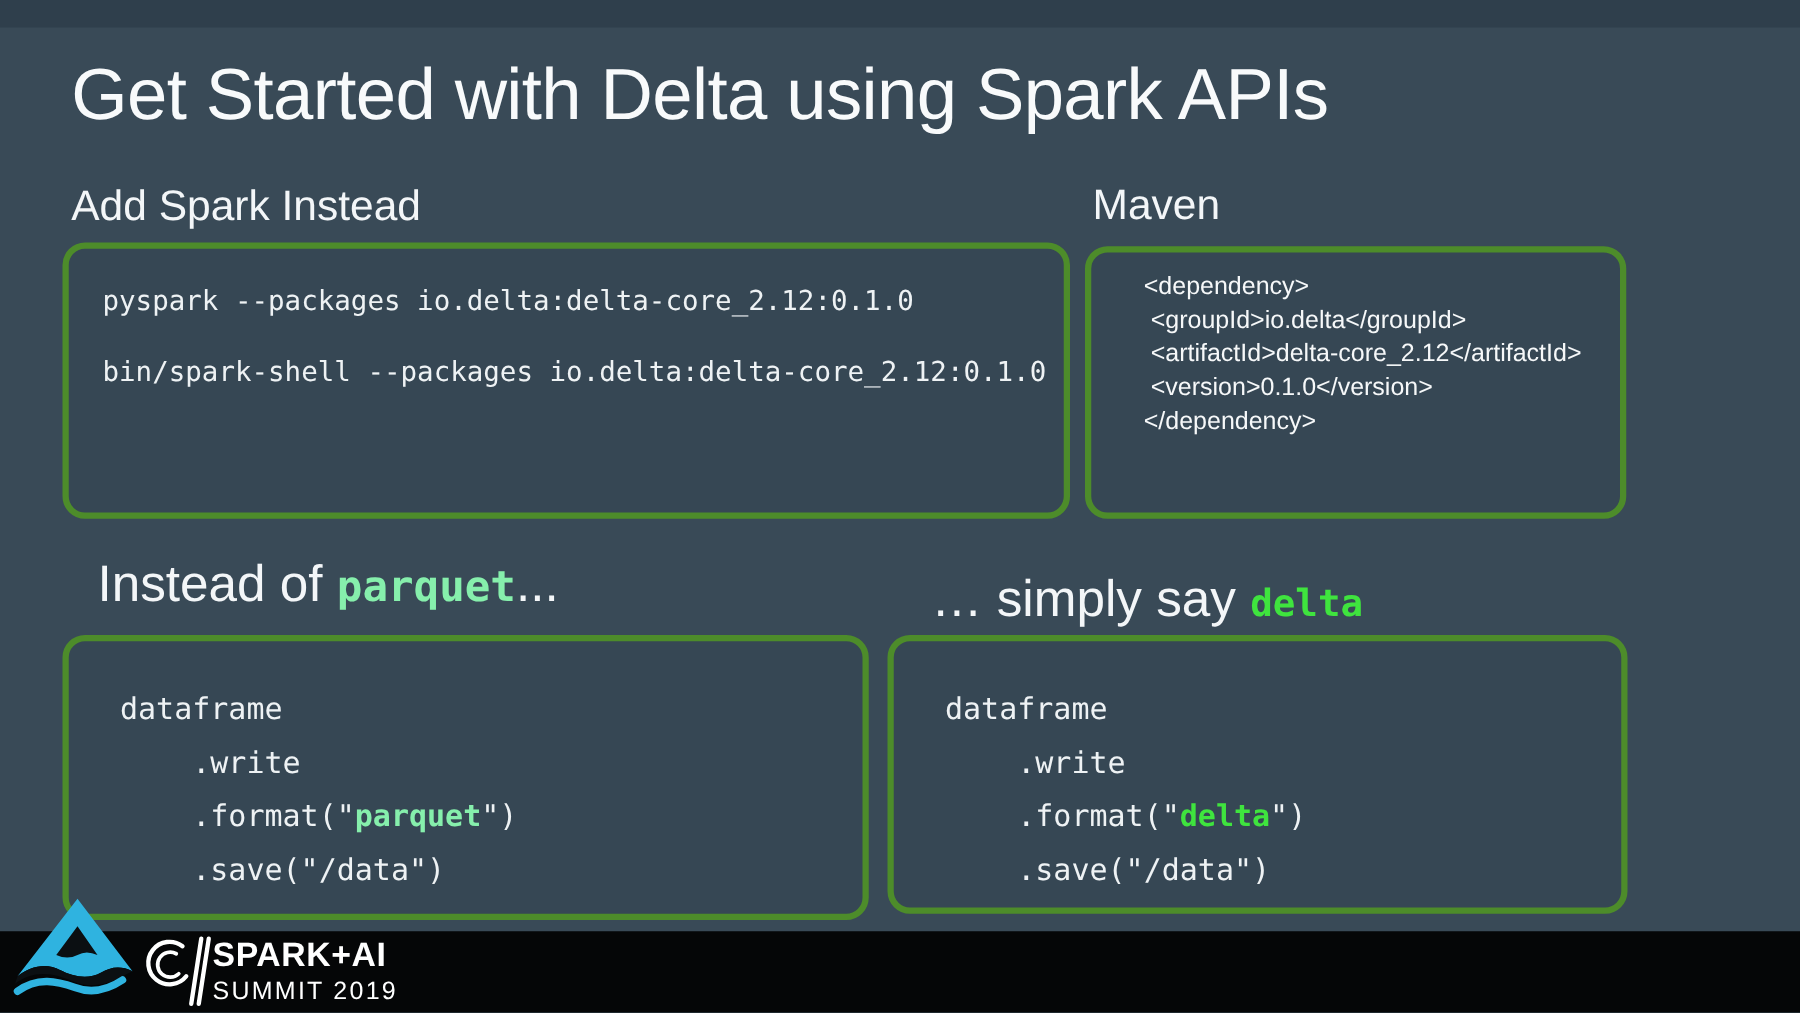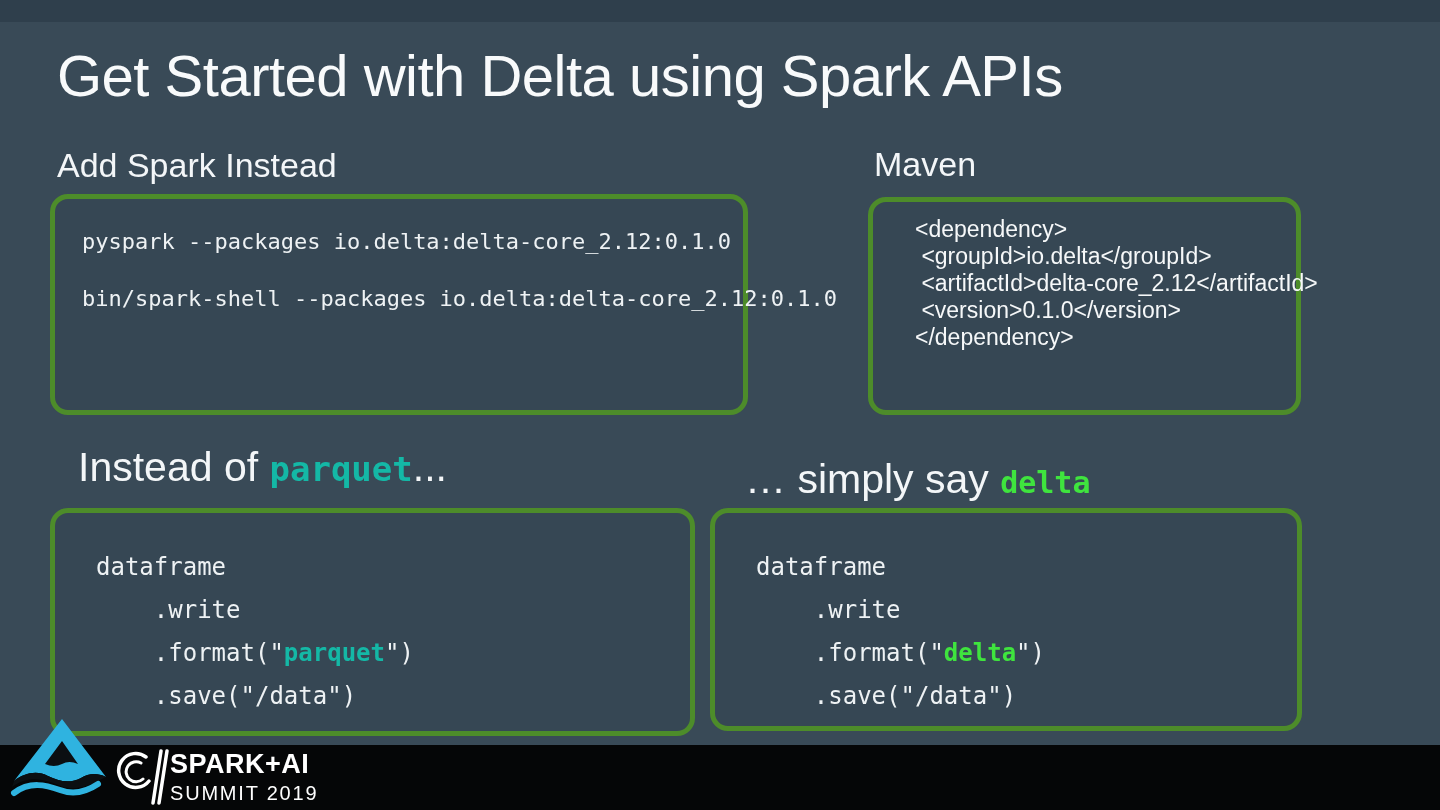--- a/index.html
+++ b/index.html
@@ -13,37 +13,37 @@
 
   .title { position:absolute; left:57px; top:42px; font-size:58px;
     color:#f8fafb; letter-spacing:-0.5px; white-space:nowrap; }
 
   .h-sub { position:absolute; font-size:34px; color:#f3f6f8; white-space:nowrap; }
   #h-add   { left:57px;  top:146px; }
   #h-maven { left:842px; top:145px;margin-left:32px; }
 
   .gbox { position:absolute; box-sizing:border-box;
     border:5px solid #4d8c2a; border-radius:18px; background:#364754; }
-  #box-spark   { left:50px;  top:194px; width:698px; height:221px; }
+  #box-spark   { left:50px;  top:194px; width:806px; height:221px; }
   #box-maven   { left:868px; top:197px; width:433px; height:218px; }
   #box-parquet { left:50px;  top:508px; width:645px; height:228px; }
   #box-delta   { left:710px; top:508px; width:592px; height:223px; }
 
   .code-sm { font-family:"DejaVu Sans Mono", monospace; font-size:22px;
     color:#eef2f4; padding:30px 0 0 27px; white-space:pre; }
   .code-sm .line + .line { margin-top:32px; }
 
-  .code-maven { font-family:"Liberation Sans", sans-serif; font-size:23px;
+  .code-maven { font-family:"Liberation Sans", sans-serif; font-size:20px;
     line-height:27px; color:#f6f8f9; padding:14px 0 0 42px; white-space:pre; }
 
   .code-lg { margin:17px; font-family:"DejaVu Sans Mono", monospace;
     font-size:24px; line-height:43px; color:#eef2f4;
     padding:16px 0 0 24px; white-space:pre; }
 
-  .kw-orange { color:#14b8a6; font-weight:bold; }
+  .kw-orange { color:#86efac; font-weight:bold; }
   .kw-green  { color:#3fe43e; font-weight:bold; }
 
   .h2 { position:absolute; font-size:41px; color:#f3f6f8; white-space:nowrap; }
   #h2-parquet { left:78px;  top:444px; }
   #h2-delta   { left:745px; top:456px; }
   .h2 .kw-mono { font-family:"DejaVu Sans Mono", monospace; font-weight:bold; }
   #h2-parquet .kw-mono { font-size:34px; }
   #h2-delta   .kw-mono { font-size:30px; }
 
   .footer { position:absolute; left:0; top:745px; width:1440px; height:65px;

